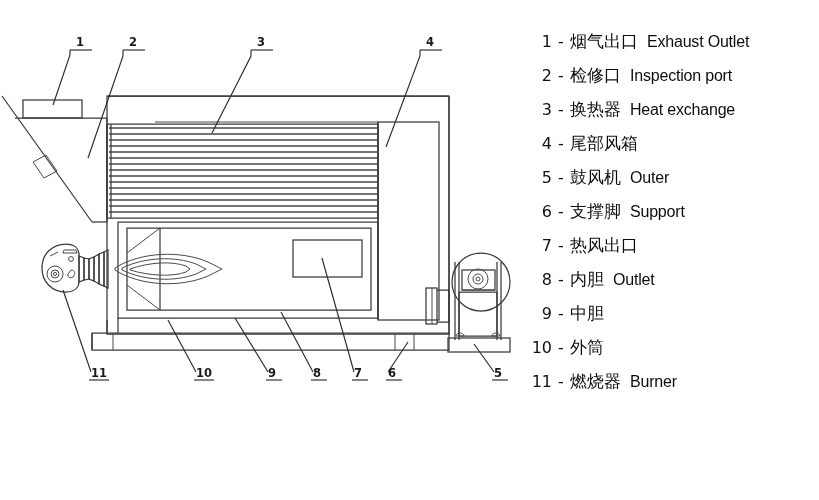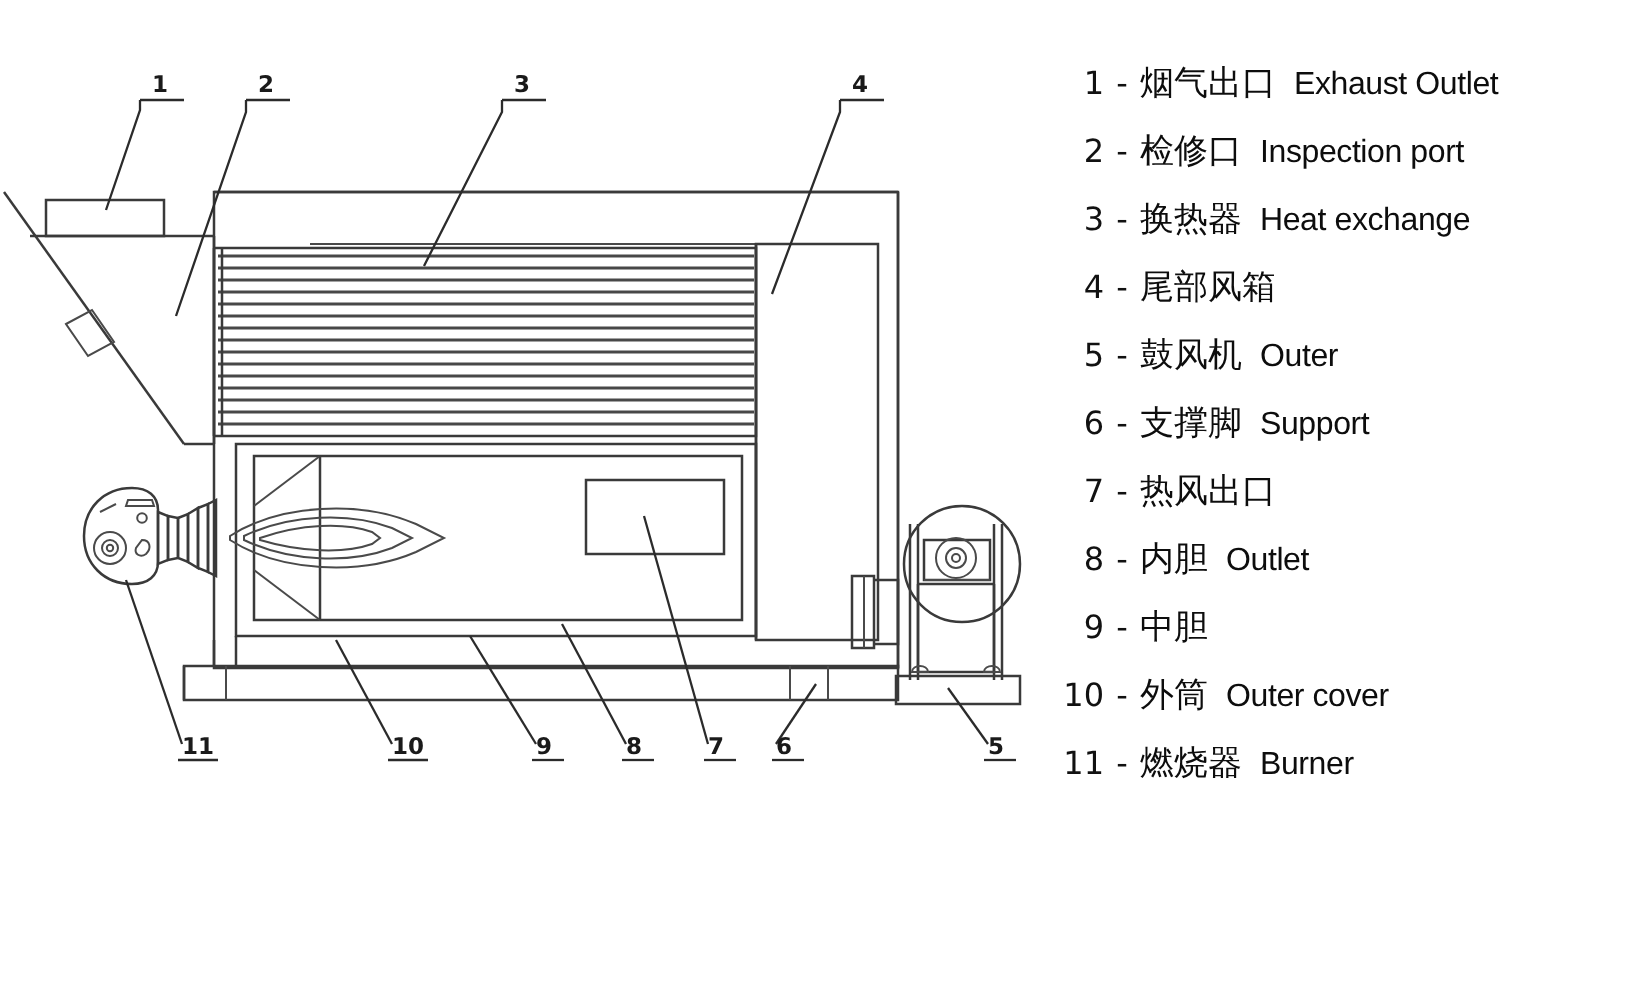--- a/index.html
+++ b/index.html
@@ -370,21 +370,20 @@
     <div class="legend-row">
       <span class="legend-num">9</span>
       <span class="legend-dash">-</span>
       <span class="legend-cn">中胆</span>
     </div>
 
     <div class="legend-row">
       <span class="legend-num">10</span>
       <span class="legend-dash">-</span>
       <span class="legend-cn">外筒</span>
-      <span class="legend-en">Outer cover</span>
     </div>
 
     <div class="legend-row">
       <span class="legend-num">11</span>
       <span class="legend-dash">-</span>
       <span class="legend-cn">燃烧器</span>
       <span class="legend-en">Burner</span>
     </div>
 
   </div>

